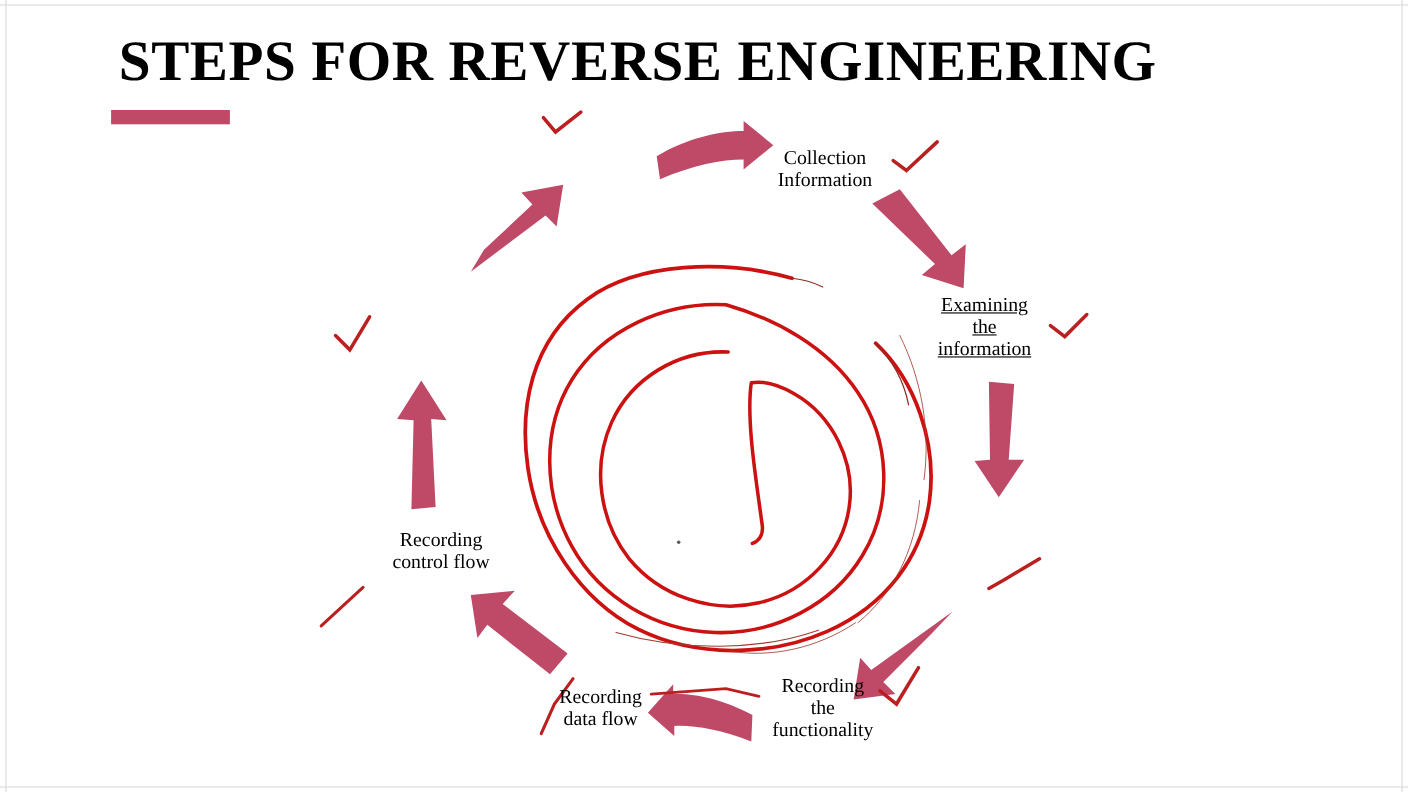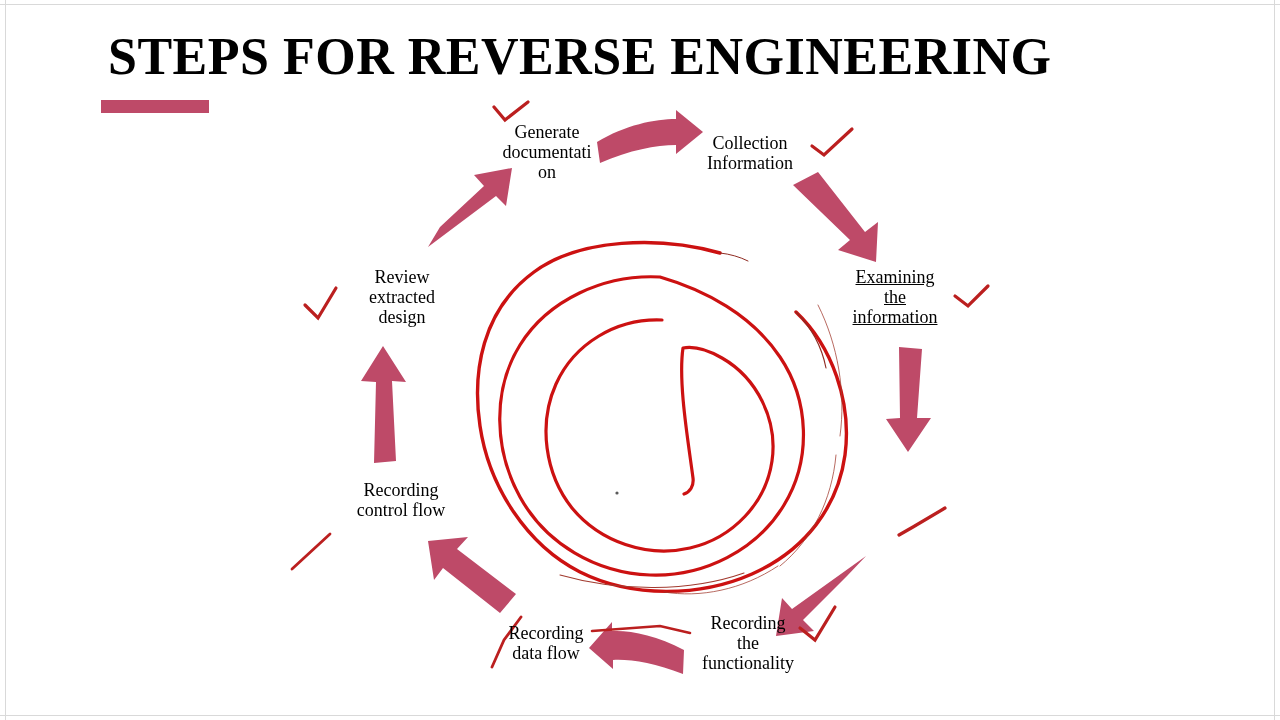--- a/index.html
+++ b/index.html
@@ -224,39 +224,33 @@
       <path d="M 592 631 L 660 626 L 690 633" stroke-width="2.6"></path>
 
       <path d="M 492 667 L 504 640 L 521 617" stroke-width="2.8"></path>
 
       <path d="M 292 569 L 330 534" stroke-width="2.8"></path>
 
       <path d="M 305 305 L 318 318 L 336 288"></path>
     </g>
   </svg>
 
-  <div class="node-label" style="left:502px; top:122px; width:90px;">Generate
-documentati
-on</div>
 
   <div class="node-label" style="left:696px; top:133px; width:108px;">Collection
 Information</div>
 
   <div class="node-label" style="left:840px; top:267px; width:110px;text-decoration:underline;">Examining
 the
 information</div>
 
 
   <div class="node-label" style="left:688px; top:613px; width:120px;">Recording
 the
 functionality</div>
 
   <div class="node-label" style="left:497px; top:623px; width:98px;">Recording
 data flow</div>
 
   <div class="node-label" style="left:345px; top:480px; width:112px;">Recording
 control flow</div>
 
-  <div class="node-label" style="left:355px; top:267px; width:94px;">Review
-extracted
-design</div>
 
 </div>
 
 </body></html>

